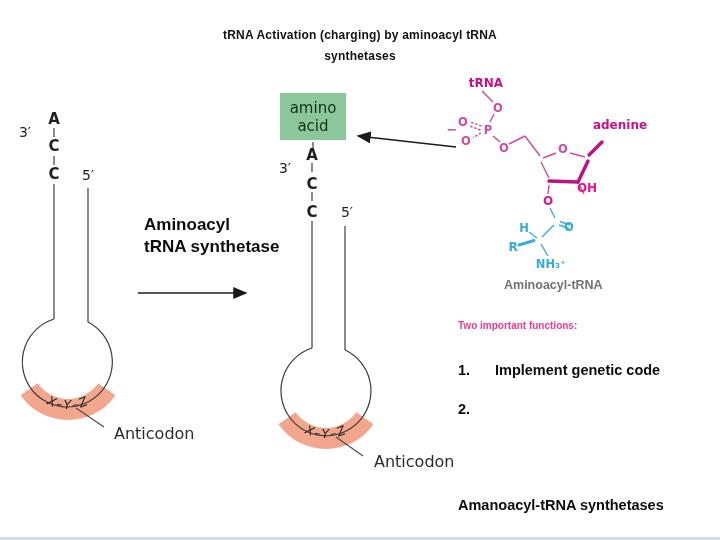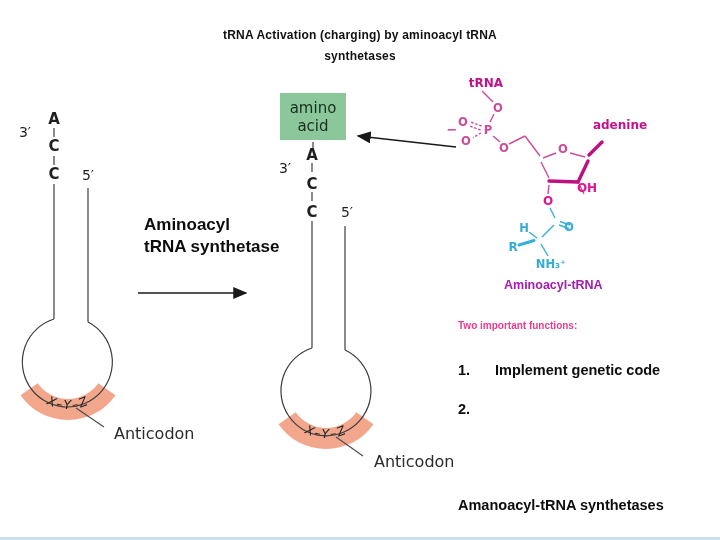--- a/index.html
+++ b/index.html
@@ -19,21 +19,21 @@
   .enzyme{left:128px;top:214px;font-size:17px;font-weight:bold;color:#0d0d0d;line-height:22px;margin-left:16px;}
   .aa-box{left:280px;top:93px;width:66px;height:47px;background:#8cc79b;
           display:flex;flex-direction:column;align-items:center;justify-content:center;
           font-family:"DejaVu Sans",sans-serif;font-size:15px;line-height:18px;color:#15301d;font-weight:500;}
   .atom{position:absolute;transform:translate(-50%,-50%);white-space:nowrap;
         font-family:"DejaVu Sans",sans-serif;font-weight:bold;}
   .pk{color:#cc4b9b;font-size:11.5px;}
   .mg{color:#c5108c;font-size:12px;}
   .br{color:#df1590;font-size:12px;}
   .cy{color:#35acd6;font-size:11.5px;}
-  .struct-caption{left:504px;top:278px;font-size:12.5px;font-weight:bold;color:#a21caf;}
+  .struct-caption{left:504px;top:278px;font-size:12.5px;font-weight:bold;color:#737373;}
   .note{left:458px;color:#0d0d0d;font-size:14.5px;font-weight:bold;}
   .note-heading{color:#ee3a8c;font-size:10px;font-weight:bold;}
   .bottom-strip{left:0;bottom:0;width:720px;height:3px;background:#ccdded;}
 </style>
 </head>
 <body>
 
 <div id="slide">
 
   <div id="title" class="abs">

